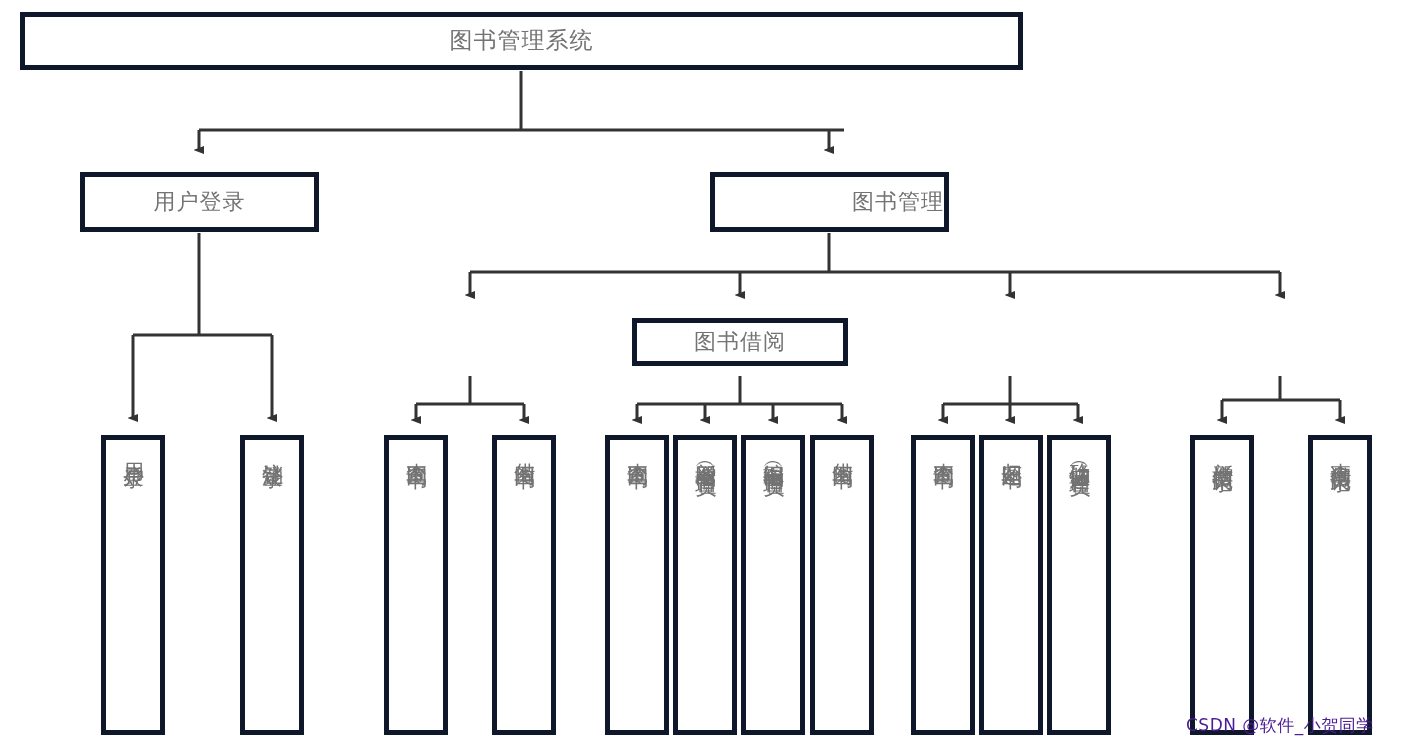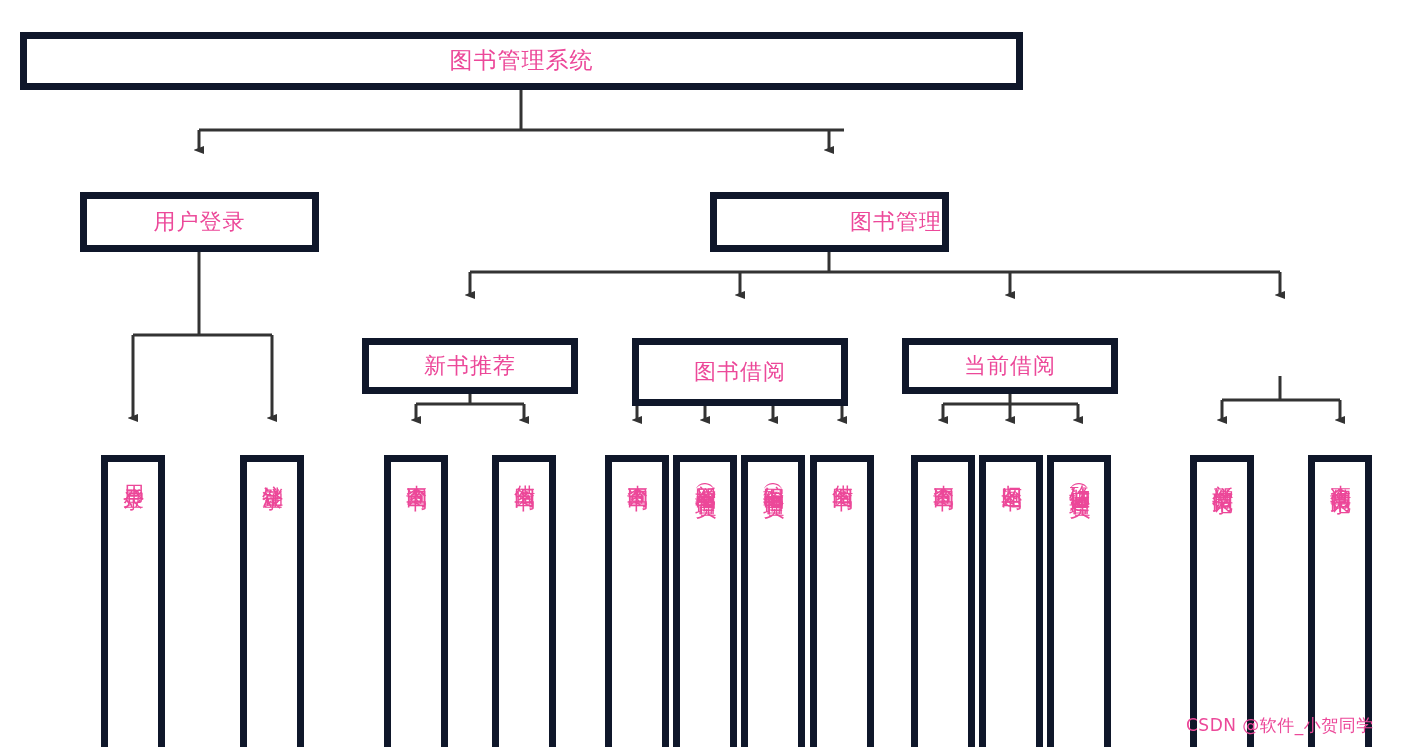--- a/index.html
+++ b/index.html
@@ -14,26 +14,25 @@
 
   svg.connectors{
     position:absolute;left:0;top:0;width:1405px;height:747px;
     pointer-events:none;
   }
 
   .node{
     position:absolute;
     box-sizing:border-box;
     background:#ffffff;
-    border:7px solid #0f172a;
+    border:5px solid #0f172a;
     display:flex;
     align-items:center;
     justify-content:center;
-    color:#ec4899;
-    margin-top:20px;
+    color:#737373;
   }
   .node .label{
     text-align:center;
     line-height:1.18;
     white-space:nowrap;
   }
 
   
   .node.h .label{
     writing-mode:horizontal-tb;
@@ -54,21 +53,21 @@
     font-size:21px;
     line-height:1.12;
     letter-spacing:2px;
     white-space:nowrap;
   }
 
   .watermark{
     position:absolute;
     left:1186px;top:714px;
     font-size:17px;
-    color:#ec4899;
+    color:#4c1d95;
     letter-spacing:0.5px;
     white-space:nowrap;
     font-family:"DejaVu Sans","Liberation Sans",sans-serif;
   }
 </style>
 </head>
 <body>
 
 <div id="canvas">
 
@@ -127,31 +126,25 @@
   </div>
 
   <div class="node h" style="left:80px;top:172px;width:239px;height:60px;">
     <span class="label">用户登录</span>
   </div>
 
   <div class="node h" style="left:710px;top:172px;width:239px;height:60px;justify-content:flex-end;">
     <span class="label">图书管理</span>
   </div>
 
-  <div class="node h" style="left:362px;top:318px;width:216px;height:56px;">
-    <span class="label">新书推荐</span>
-  </div>
 
-  <div class="node h" style="left:632px;top:318px;width:216px;height:68px;">
+  <div class="node h" style="left:632px;top:318px;width:216px;height:48px;">
     <span class="label">图书借阅</span>
   </div>
 
-  <div class="node h" style="left:902px;top:318px;width:216px;height:56px;">
-    <span class="label">当前借阅</span>
-  </div>
 
 
   <div class="node v" style="left:101px;top:435px;width:64px;height:300px;">
     <span class="label">用户登录</span>
   </div>
 
   <div class="node v" style="left:240px;top:435px;width:64px;height:300px;">
     <span class="label">注销登录</span>
   </div>
 

